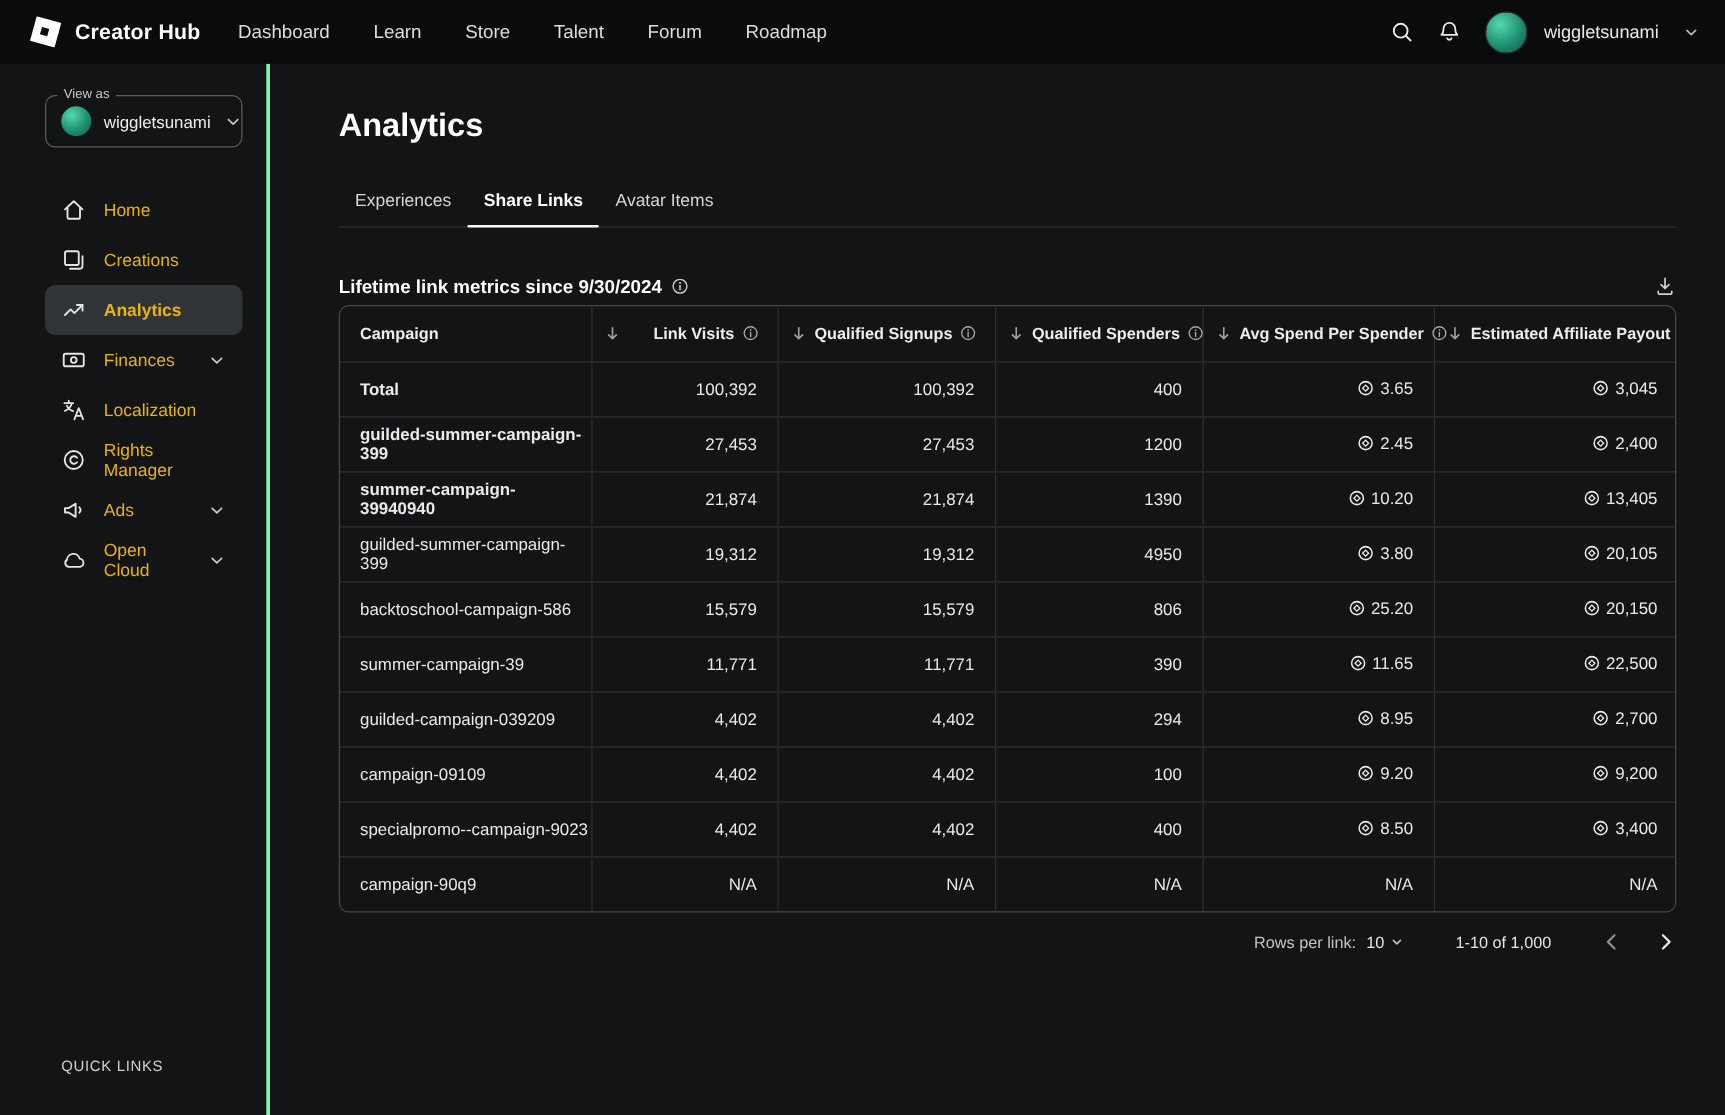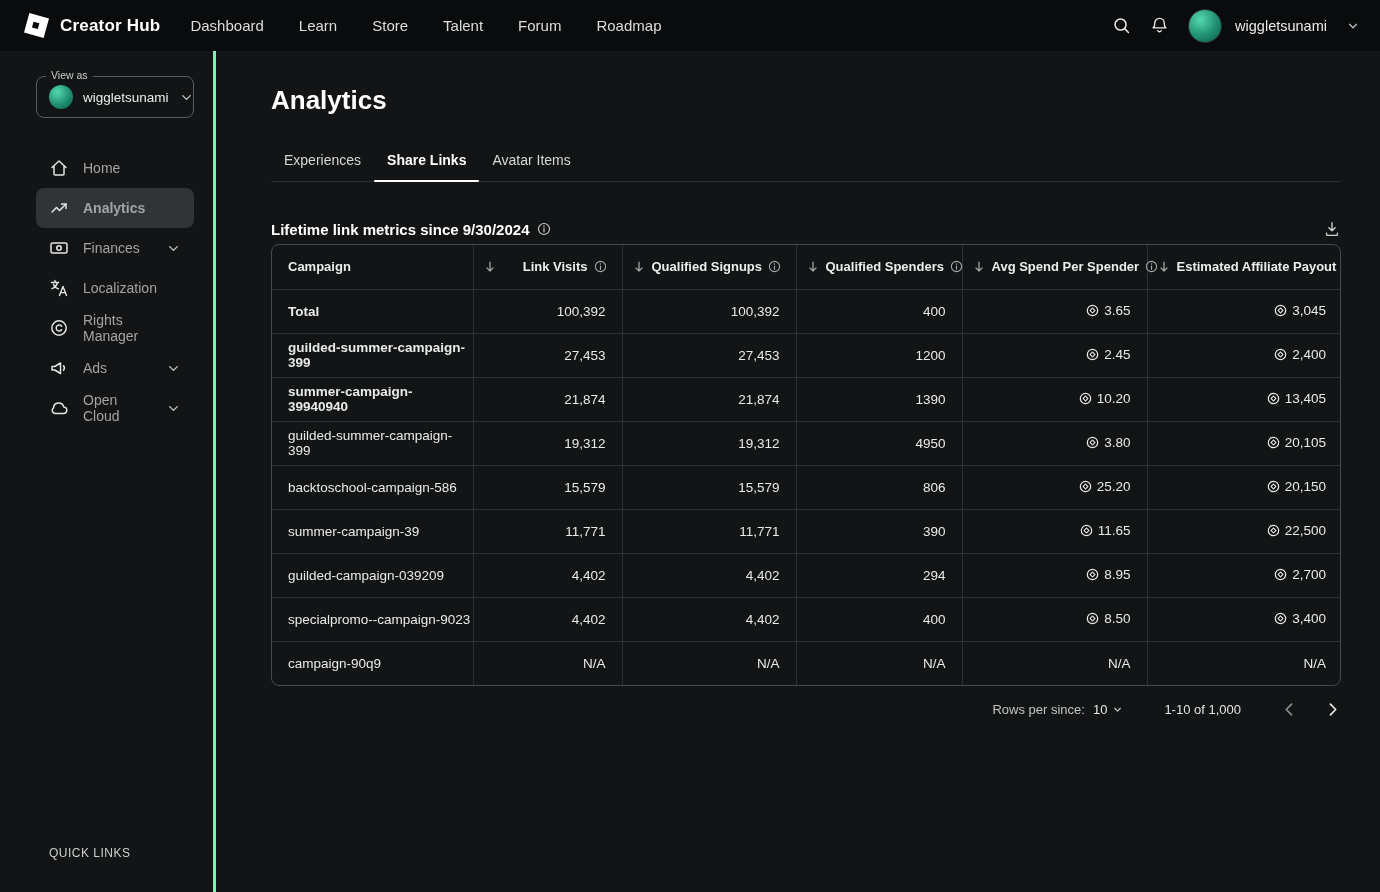--- a/index.html
+++ b/index.html
@@ -55,21 +55,21 @@
     width:24px; height:24px; border-radius:50%;
     background: radial-gradient(circle at 35% 30%, #54d8ac, #1f8f72 55%, #0b5a47);
     flex-shrink:0;
   }
   .view-as-value { font-size:13.5px; color:#eceded; flex:1; }
   .view-as .chev { color:#c2c3c4; }
 
   .side-nav { margin:30px 19px 0; display:flex; flex-direction:column; }
   .side-item {
     height:40px; border-radius:8px; display:flex; align-items:center; gap:14px;
-    padding:0 13px; font-size:14px; color:#a3a3a3; cursor:pointer;
+    padding:0 13px; font-size:14px; color:#eab308; cursor:pointer;
   }
   .side-item.active { background:#303437; font-weight:600; }
   .sicon { color:#e4e5e5; display:flex; }
   .side-item .chev { margin-left:auto; color:#c2c3c4; display:flex; }
 
   .quick { position:absolute; left:0; right:16px; bottom:22px; padding:0 32px; }
   .quick-label { font-size:12px; color:#cfd0d1; letter-spacing:0.5px; margin-bottom:10px; }
   .quick-item { height:40px; display:flex; align-items:center; gap:15px; font-size:14px; color:#ebecec; cursor:pointer; }
   .qicon { color:#dfe0e0; display:flex; }
 
@@ -179,20 +179,29 @@
 
   <nav class="side-nav">
       <div class="side-item">
         <span class="sicon">
           <svg viewBox="0 0 20 20" width="20" height="20">
             <path d="M3 9.5 10 3l7 6.5M5 8.2V16a1 1 0 0 0 1 1h8a1 1 0 0 0 1-1V8.2" fill="none" stroke="currentColor" stroke-width="1.5" stroke-linecap="round" stroke-linejoin="round"></path>
           </svg>
         </span>
         <span class="slabel">Home</span>
       </div>
+      <div class="side-item">
+        <span class="sicon">
+          <svg viewBox="0 0 20 20" width="20" height="20" fill="none" stroke="currentColor" stroke-width="1.5">
+            <rect x="3" y="3" width="11" height="11" rx="1.5"></rect>
+            <path d="M17 7v7.5a2.5 2.5 0 0 1-2.5 2.5H7" stroke-linecap="round"></path>
+          </svg>
+        </span>
+        <span class="slabel">Creations</span>
+      </div>
       <div class="side-item active">
         <span class="sicon">
           <svg viewBox="0 0 20 20" width="20" height="20" fill="none" stroke="currentColor" stroke-width="1.5" stroke-linecap="round" stroke-linejoin="round">
             <path d="m3 14 4.5-4.5 3 3L17 6"></path>
             <path d="M12.5 6H17v4.5"></path>
           </svg>
         </span>
         <span class="slabel">Analytics</span>
       </div>
       <div class="side-item">
@@ -502,20 +511,38 @@
                   </svg>
                 </span>8.95</span></td>
             <td class="num w5"><span class="money"><span class="robux-icon">
                   <svg viewBox="0 0 16 16" width="13" height="13">
                     <circle cx="8" cy="8" r="6.4" fill="none" stroke="currentColor" stroke-width="1.5"></circle>
                     <rect x="5.9" y="5.9" width="4.2" height="4.2" fill="none" stroke="currentColor" stroke-width="1.3" transform="rotate(45 8 8)"></rect>
                   </svg>
                 </span>2,700</span></td>
           </tr>
           <tr>
+            <td class="c-camp">campaign-09109</td>
+            <td class="num w1">4,402</td>
+            <td class="num w2">4,402</td>
+            <td class="num w3">100</td>
+            <td class="num w4"><span class="money"><span class="robux-icon">
+                  <svg viewBox="0 0 16 16" width="13" height="13">
+                    <circle cx="8" cy="8" r="6.4" fill="none" stroke="currentColor" stroke-width="1.5"></circle>
+                    <rect x="5.9" y="5.9" width="4.2" height="4.2" fill="none" stroke="currentColor" stroke-width="1.3" transform="rotate(45 8 8)"></rect>
+                  </svg>
+                </span>9.20</span></td>
+            <td class="num w5"><span class="money"><span class="robux-icon">
+                  <svg viewBox="0 0 16 16" width="13" height="13">
+                    <circle cx="8" cy="8" r="6.4" fill="none" stroke="currentColor" stroke-width="1.5"></circle>
+                    <rect x="5.9" y="5.9" width="4.2" height="4.2" fill="none" stroke="currentColor" stroke-width="1.3" transform="rotate(45 8 8)"></rect>
+                  </svg>
+                </span>9,200</span></td>
+          </tr>
+          <tr>
             <td class="c-camp">specialpromo--campaign-9023</td>
             <td class="num w1">4,402</td>
             <td class="num w2">4,402</td>
             <td class="num w3">400</td>
             <td class="num w4"><span class="money"><span class="robux-icon">
                   <svg viewBox="0 0 16 16" width="13" height="13">
                     <circle cx="8" cy="8" r="6.4" fill="none" stroke="currentColor" stroke-width="1.5"></circle>
                     <rect x="5.9" y="5.9" width="4.2" height="4.2" fill="none" stroke="currentColor" stroke-width="1.3" transform="rotate(45 8 8)"></rect>
                   </svg>
                 </span>8.50</span></td>
@@ -533,21 +560,21 @@
             <td class="num w3">N/A</td>
             <td class="num w4">N/A</td>
             <td class="num w5">N/A</td>
           </tr>
         </tbody>
     </table>
   </div>
 
   <div class="pagination">
     <div class="rpp">
-      <span>Rows per since:</span>
+      <span>Rows per link:</span>
       <span class="rpp-select">
         <span>10</span>
         <span class="rpp-caret">
           <svg viewBox="0 0 16 16" width="13" height="13">
               <path d="m4.5 6.5 3.5 3.5 3.5-3.5" fill="none" stroke="currentColor" stroke-width="1.5" stroke-linecap="round" stroke-linejoin="round"></path>
             </svg>
         </span>
       </span>
     </div>
     <span class="range">1-10 of 1,000</span>

